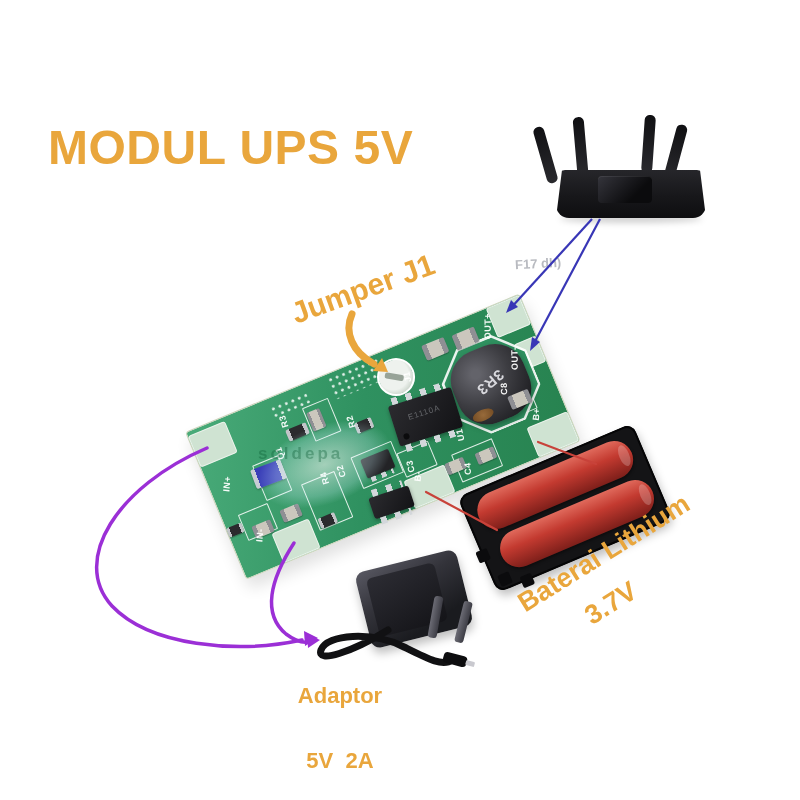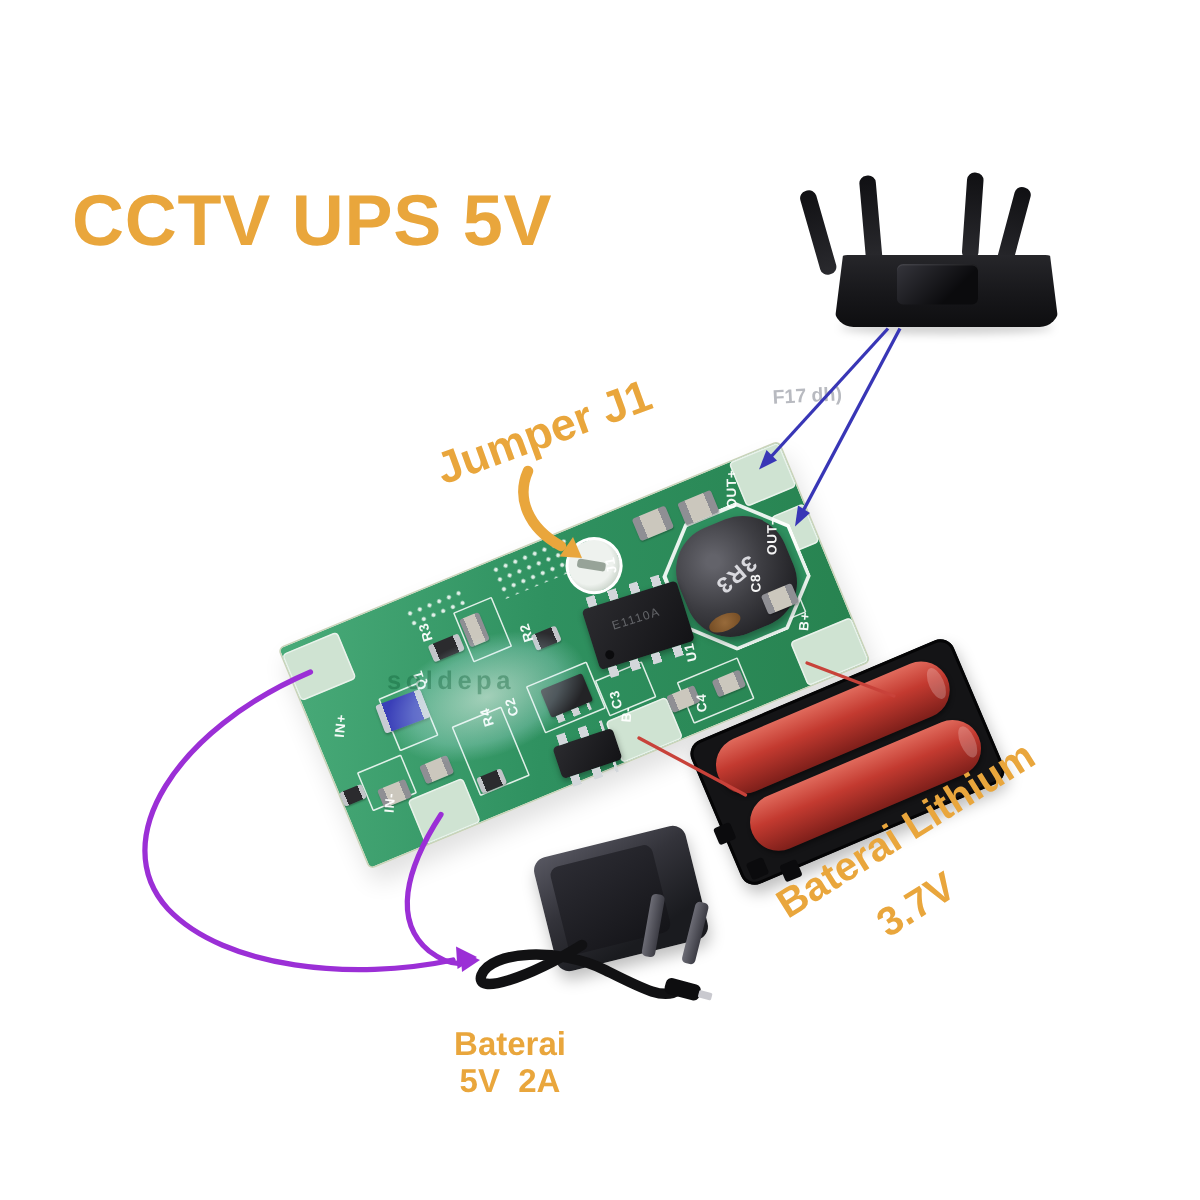--- a/index.html
+++ b/index.html
@@ -10,21 +10,21 @@
   
   .headline{left:48px;top:120px;font-size:48px;font-weight:800;letter-spacing:.5px;color:#E9A63C;}
   .callout{color:#E9A63C;font-weight:700;text-align:center;}
   .peripherals1{left:462px;top:211px;width:280px;font-size:23px;}
   .peripherals2{left:455px;top:237px;width:296px;font-size:20px;}
   .wm-photo{left:515px;top:256px;font-size:13px;font-weight:700;color:rgba(125,130,140,.55);transform:rotate(-3deg);}
   .jumper-label{left:272px;top:272px;width:182px;font-size:30px;transform:rotate(-20deg);}
   .battery1{left:492px;top:538px;width:224px;font-size:27px;transform:rotate(-32deg);}
   .battery2{left:556px;top:588px;width:110px;font-size:27px;transform:rotate(-32deg);}
   .adaptor1{left:284px;top:683px;width:112px;font-size:22px;}
-  .adaptor2{left:284px;top:708px;width:112px;font-size:22px;white-space:pre;}
+  .adaptor2{left:284px;top:748px;width:112px;font-size:22px;white-space:pre;}
   .wm-board{left:258px;top:444px;font-size:17px;font-weight:700;letter-spacing:3px;color:rgba(10,90,50,.35);}
 
   
   .antenna{width:11px;height:58px;background:linear-gradient(180deg,#101013,#2a2a2e);border-radius:5px;}
   .router-body{left:556px;top:170px;width:150px;height:48px;border-radius:9px 9px 13px 13px;
     background:linear-gradient(180deg,#26262a,#17171a 55%,#0e0e10);
     clip-path:polygon(4% 0,96% 0,100% 100%,0 100%);}
   .router-panel{left:598px;top:176px;width:54px;height:27px;border-radius:4px;
     background:linear-gradient(135deg,#35353c,#0b0b0d 70%);box-shadow:0 1px 0 rgba(255,255,255,.08) inset;}
   .router-shadow{left:560px;top:214px;width:142px;height:9px;background:rgba(0,0,0,.18);border-radius:50%;filter:blur(3px);}
@@ -76,21 +76,21 @@
   .ad-body{left:362px;top:560px;width:104px;height:78px;transform:rotate(-14deg);border-radius:9px;
     background:linear-gradient(160deg,#585862 0%,#33333a 38%,#1a1b1f 78%);box-shadow:0 6px 10px rgba(0,0,0,.25);}
   .ad-face{left:10px;top:8px;width:70px;height:60px;border-radius:6px;background:linear-gradient(160deg,#2c2c33,#141418);}
   .prong{position:absolute;width:9px;height:42px;border-radius:3px;background:linear-gradient(90deg,#6c6c75,#3c3c44);}
 </style>
 </head>
 <body>
 
 <div class="stage">
 
-  <div class="abs headline">CCTV UPS 5V</div>
+  <div class="abs headline">MODUL UPS 5V</div>
 
   <div class="abs antenna" style="left:540px;top:126px;transform:rotate(-16deg);"></div>
   <div class="abs antenna" style="left:575px;top:117px;transform:rotate(-5deg);"></div>
   <div class="abs antenna" style="left:643px;top:115px;transform:rotate(4deg);"></div>
   <div class="abs antenna" style="left:670px;top:124px;transform:rotate(15deg);"></div>
   <div class="abs router-shadow"></div>
   <div class="abs router-body"></div>
   <div class="abs router-panel"></div>
 
   <div class="abs wm-photo">F17 dh)</div>
@@ -195,21 +195,21 @@
 
   <div class="abs callout battery1">Baterai Lithium</div>
   <div class="abs callout battery2">3.7V</div>
 
   <div class="abs ad-body">
       <div class="abs ad-face"></div>
     </div>
   <div class="prong abs" style="left:431px;top:596px;transform:rotate(10deg);"></div>
   <div class="prong abs" style="left:459px;top:601px;transform:rotate(14deg);"></div>
 
-  <div class="abs callout adaptor1">Baterai</div>
+  <div class="abs callout adaptor1">Adaptor</div>
   <div class="abs callout adaptor2">5V  2A</div>
 
   <svg class="abs" style="left:0;top:0;" width="800" height="800" viewBox="0 0 800 800">
 
     <path d="M 388,630 C 352,652 316,664 321,650 C 327,634 372,631 404,647 C 428,659 443,667 452,660" fill="none" stroke="#111113" stroke-width="7" stroke-linecap="round"></path>
     <g transform="rotate(15 455 660)">
       <rect x="443" y="654" width="24" height="11" rx="4" fill="#0d0d0f"></rect>
       <rect x="466" y="657" width="9" height="5" rx="1" fill="#c9c9cf"></rect>
     </g>
 

